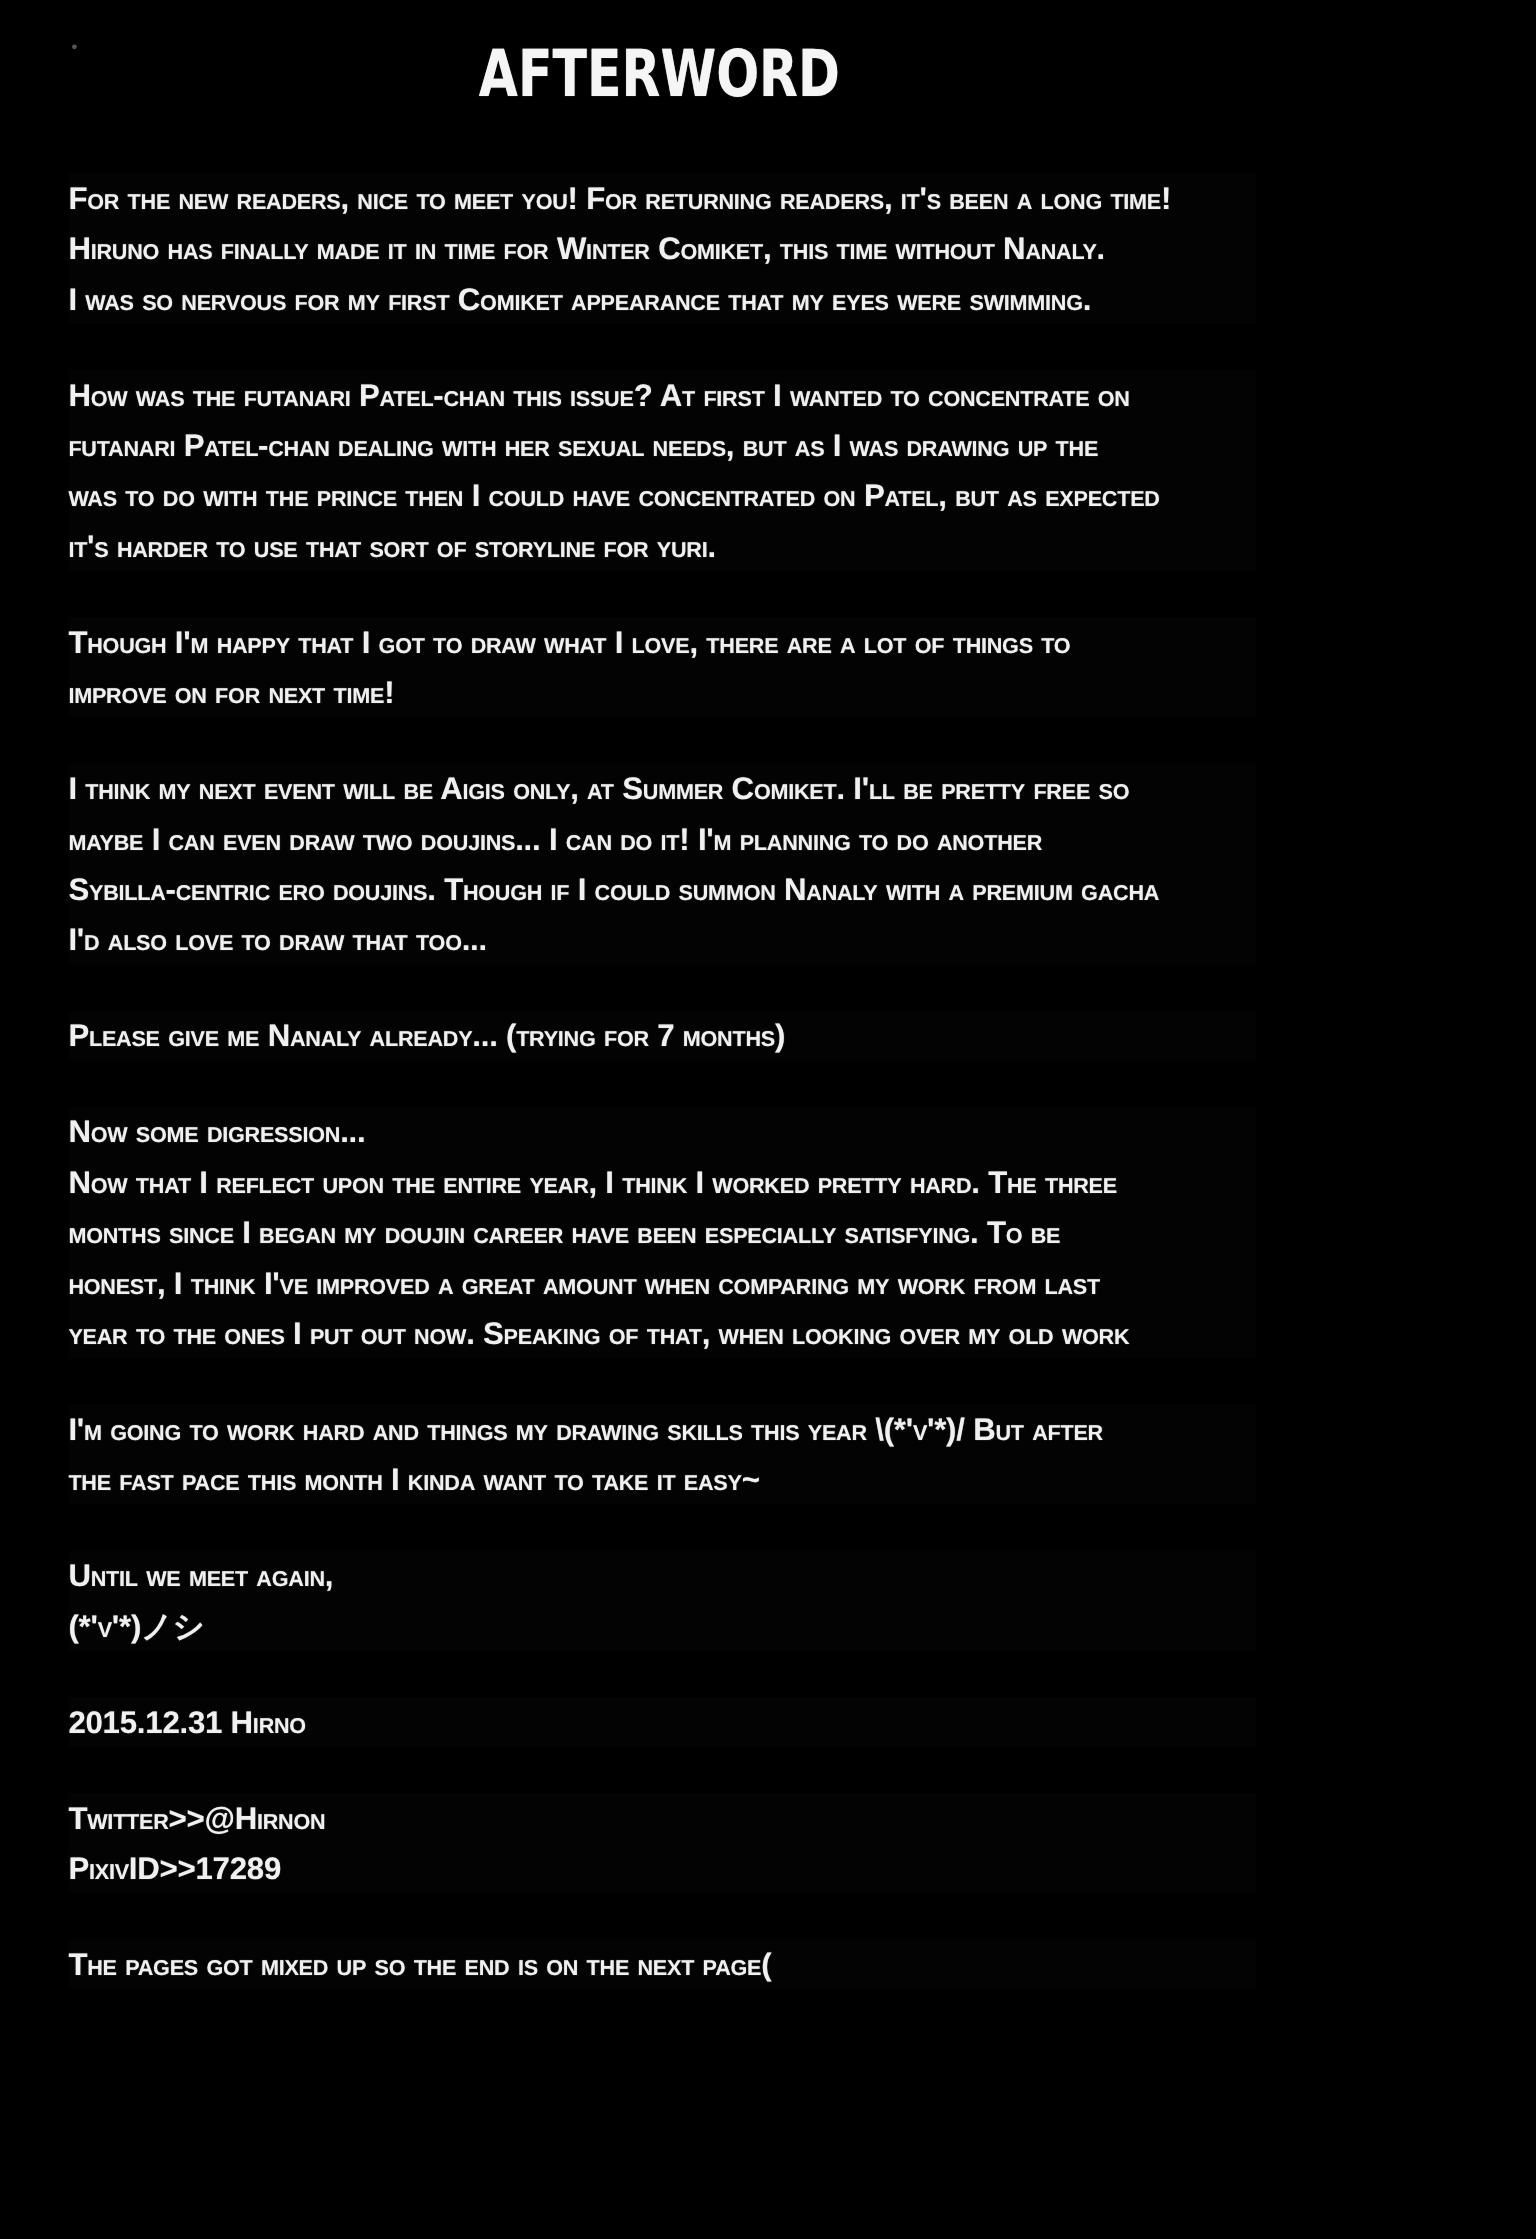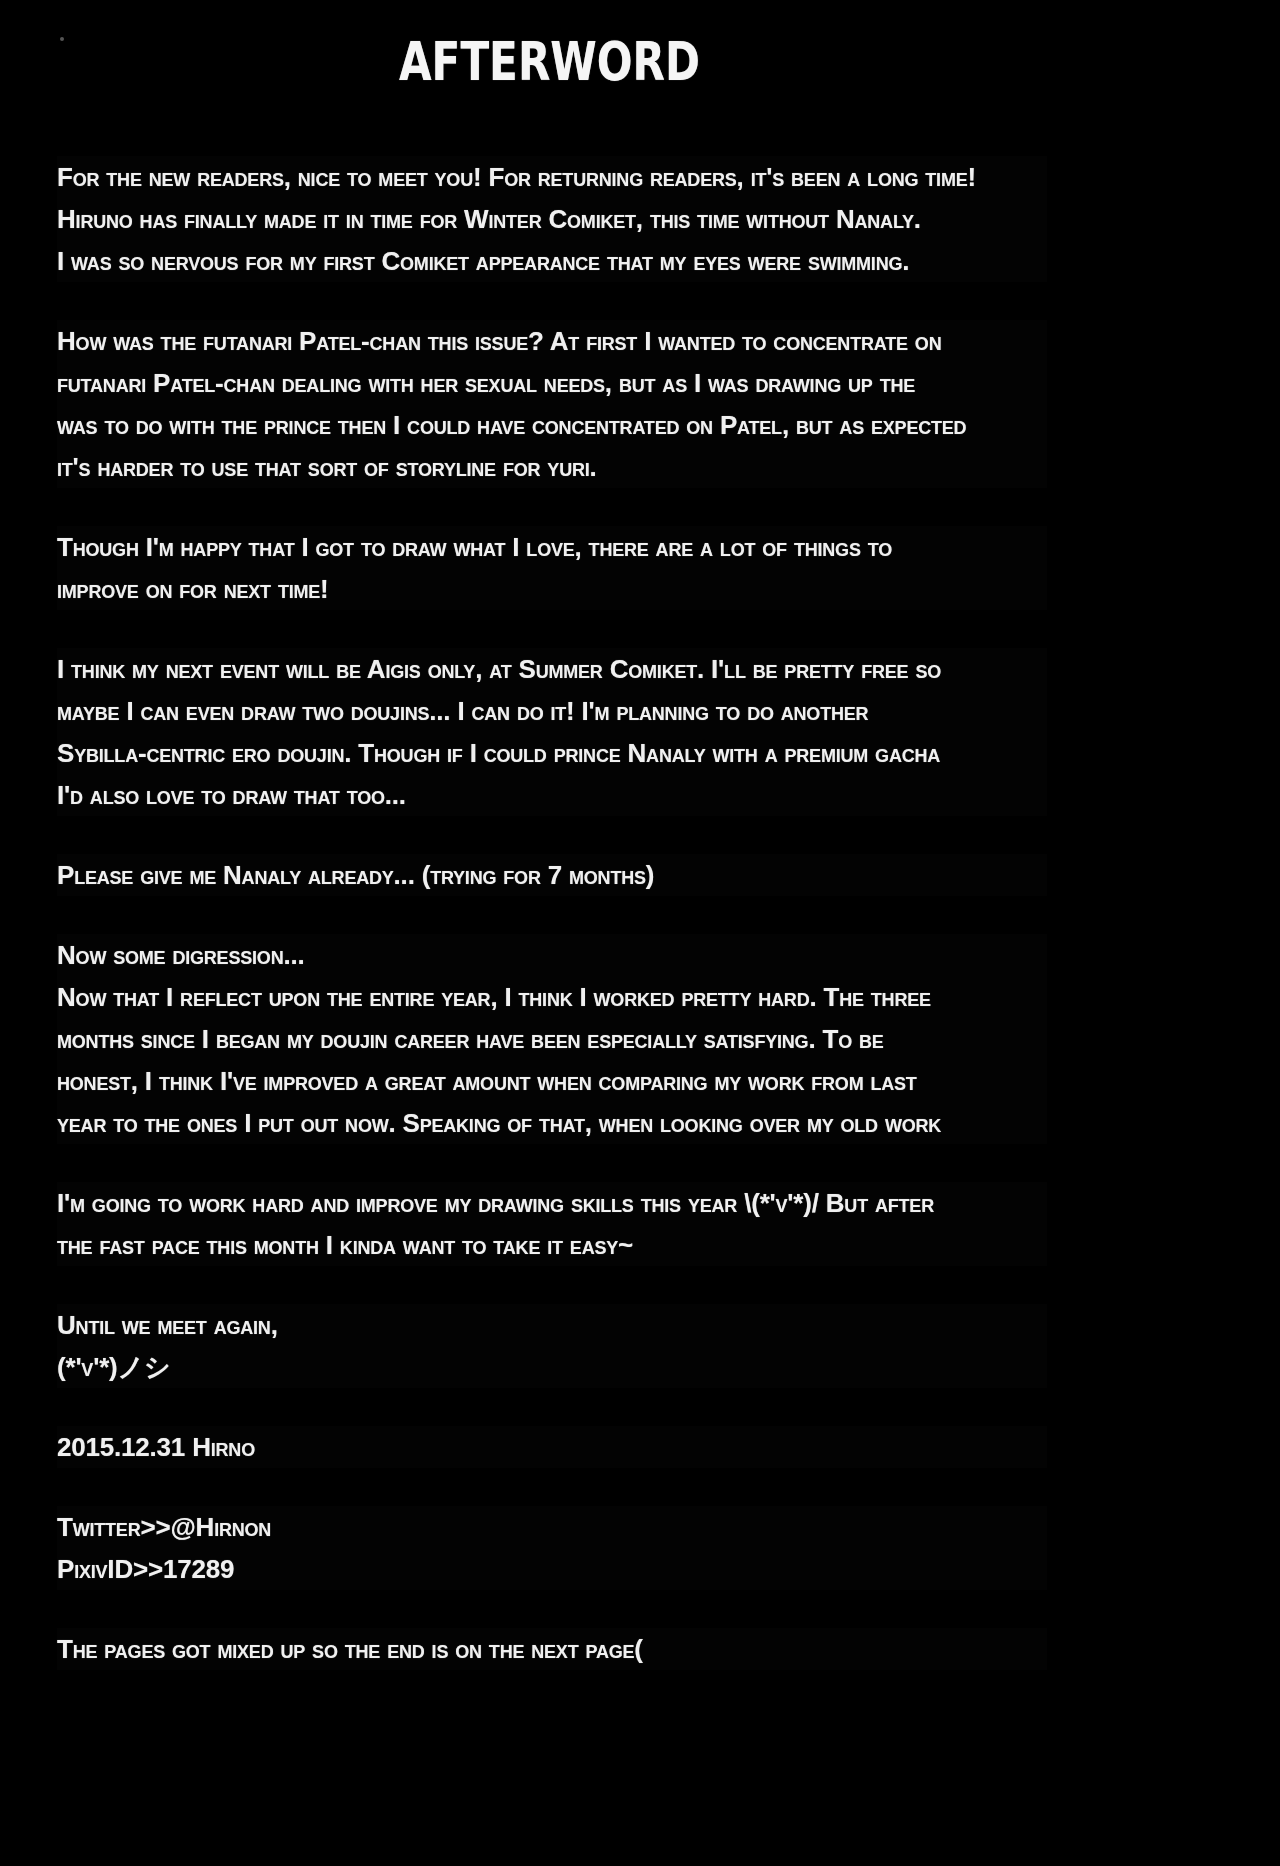--- a/index.html
+++ b/index.html
@@ -39,21 +39,21 @@
     font-family: "Liberation Sans", sans-serif;
     font-weight: bold;
     font-size: 26px;
     line-height: 42px;
     font-variant: small-caps;
     font-variant-caps: small-caps;
     letter-spacing: -0.2px;
     text-shadow: 0 0 1px rgba(240,240,240,0.5);
   }
   .paragraph {
-    margin: 12px 0 38px 0;
+    margin: 0 0 38px 0;
     background: rgba(255,255,255,0.012);
   }
   .line {
     white-space: nowrap;
   }
   .scan-dot {
     position: absolute;
     left: 60px;
     top: 37px;
     width: 4px;
@@ -81,35 +81,35 @@
       <div class="line">was to do with the prince then I could have concentrated on Patel, but as expected</div>
       <div class="line">it's harder to use that sort of storyline for yuri.</div>
     </div>
     <div class="paragraph">
       <div class="line">Though I'm happy that I got to draw what I love, there are a lot of things to</div>
       <div class="line">improve on for next time!</div>
     </div>
     <div class="paragraph">
       <div class="line">I think my next event will be Aigis only, at Summer Comiket. I'll be pretty free so</div>
       <div class="line">maybe I can even draw two doujins... I can do it! I'm planning to do another</div>
-      <div class="line">Sybilla-centric ero doujin. Though if I could prince Nanaly with a premium gacha</div>
+      <div class="line">Sybilla-centric ero doujins. Though if I could summon Nanaly with a premium gacha</div>
       <div class="line">I'd also love to draw that too...</div>
     </div>
     <div class="paragraph">
       <div class="line">Please give me Nanaly already... (trying for 7 months)</div>
     </div>
     <div class="paragraph">
       <div class="line">Now some digression...</div>
       <div class="line">Now that I reflect upon the entire year, I think I worked pretty hard. The three</div>
       <div class="line">months since I began my doujin career have been especially satisfying. To be</div>
       <div class="line">honest, I think I've improved a great amount when comparing my work from last</div>
       <div class="line">year to the ones I put out now. Speaking of that, when looking over my old work</div>
     </div>
     <div class="paragraph">
-      <div class="line">I'm going to work hard and improve my drawing skills this year \(*'v'*)/ But after</div>
+      <div class="line">I'm going to work hard and things my drawing skills this year \(*'v'*)/ But after</div>
       <div class="line">the fast pace this month I kinda want to take it easy~</div>
     </div>
     <div class="paragraph">
       <div class="line">Until we meet again,</div>
       <div class="line">(*'v'*)ノシ</div>
     </div>
     <div class="paragraph">
       <div class="line">2015.12.31 Hirno</div>
     </div>
     <div class="paragraph">

